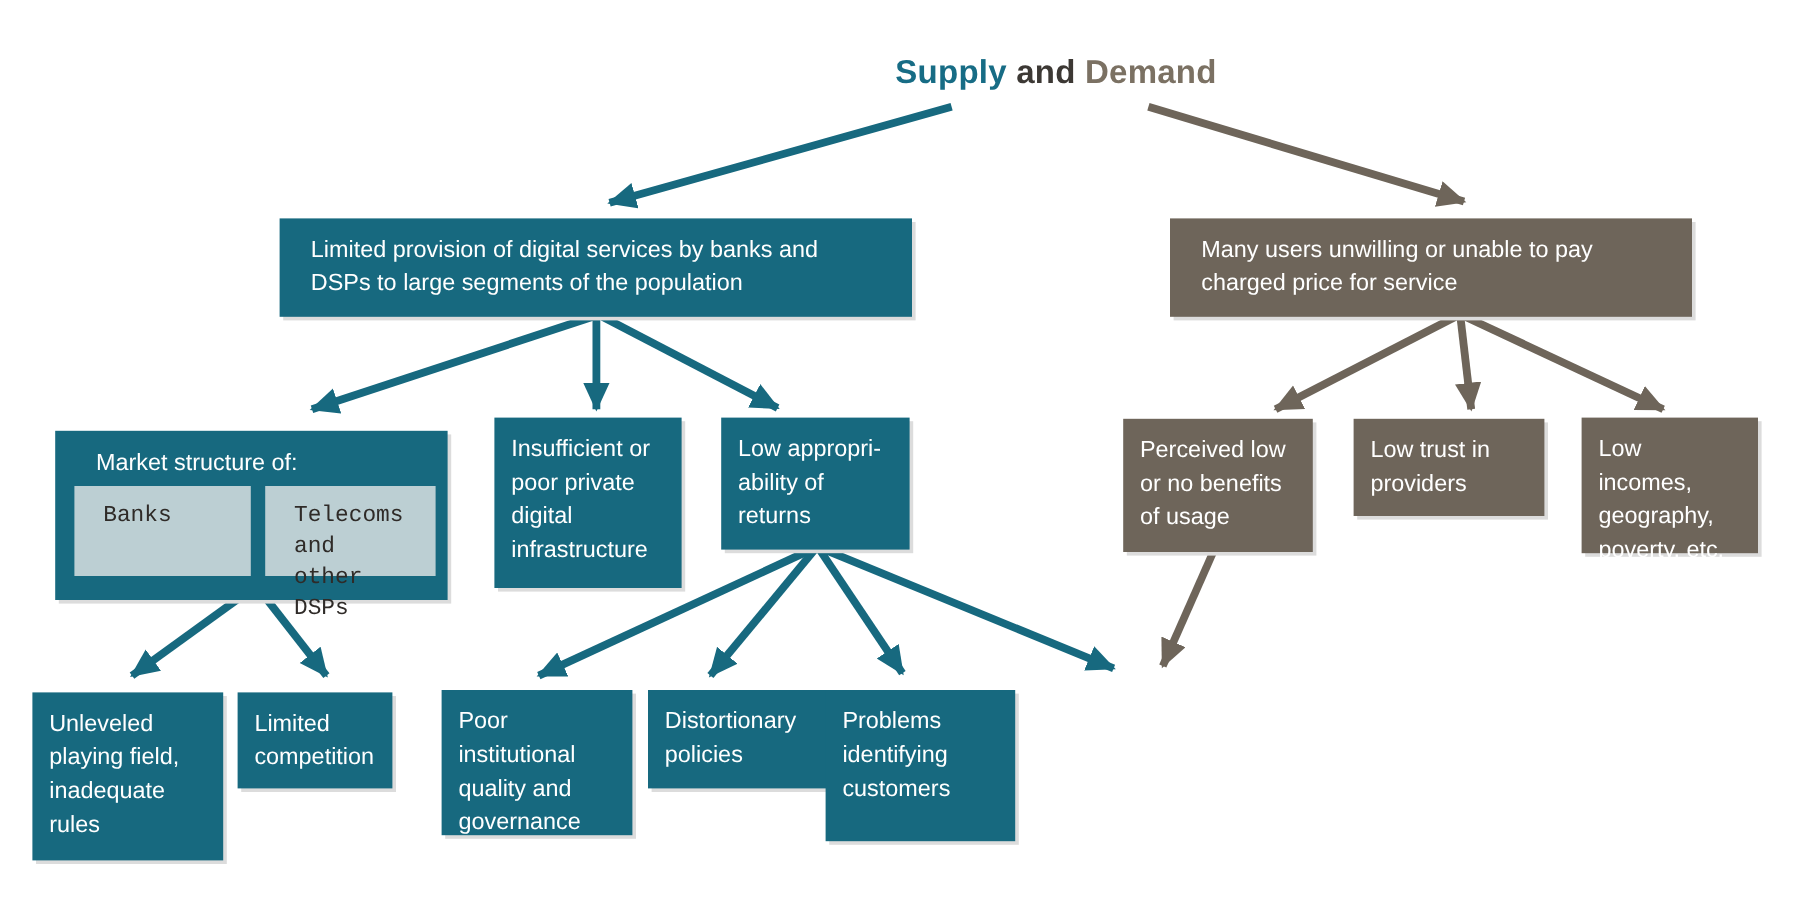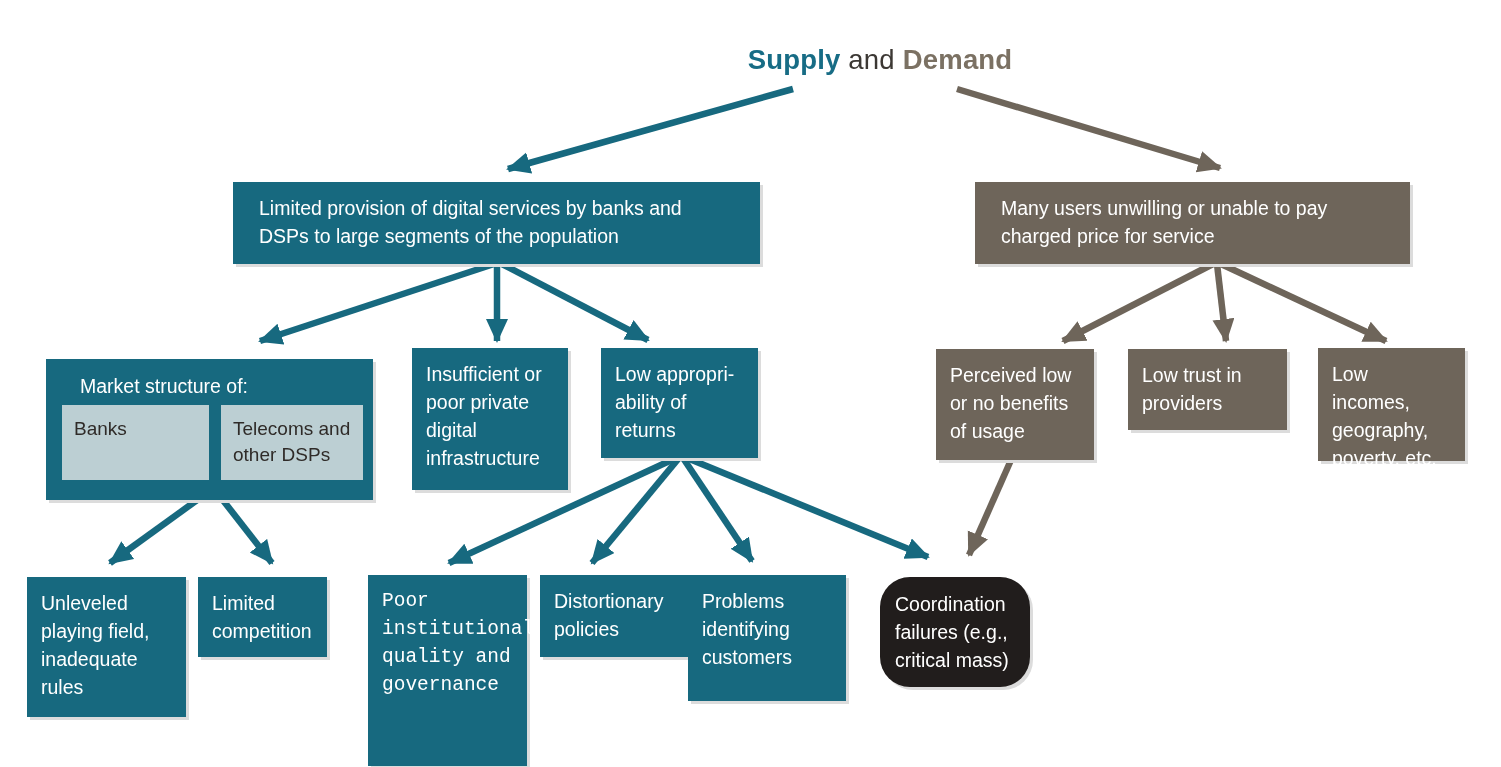--- a/index.html
+++ b/index.html
@@ -38,47 +38,47 @@
   .black-box{background:var(--dark-box);box-shadow:3px 3px 0 0 var(--shadow);border-radius:30px;}
 
   .root{padding:12px 26px;}
   .b-root-supply{left:233px;top:182px;width:527px;height:82px;}
   .b-root-demand{left:975px;top:182px;width:435px;height:82px;}
 
   .b-market{left:46px;top:349px;width:327px;height:141px;padding:13px 16px 13px 34px;margin-top:10px;}
   .sub-box{
     position:absolute;box-sizing:border-box;
     background:var(--light-box);color:var(--text-dark);
-    font-size:19px;line-height:26px;padding:11px 12px;
+    font-size:19px;line-height:26px;padding:11px 24px;font-family:Liberation Mono, monospace;
   }
   .sub-banks{left:16px;top:46px;width:147px;height:75px;}
   .sub-telecoms{left:175px;top:46px;width:142px;height:75px;}
 
   .b-infra{left:412px;top:348px;width:156px;height:142px;}
   .b-appr{left:601px;top:348px;width:157px;height:110px;}
   .b-perceived{left:936px;top:349px;width:158px;height:111px;}
   .b-trust{left:1128px;top:349px;width:159px;height:81px;}
   .b-incomes{left:1318px;top:348px;width:147px;height:113px;}
 
   .b-unleveled{left:27px;top:577px;width:159px;height:140px;}
   .b-competition{left:198px;top:577px;width:129px;height:80px;}
-  .b-institutional{left:368px;top:575px;width:159px;height:191px;font-family:Liberation Mono, monospace;}
+  .b-institutional{left:368px;top:575px;width:159px;height:121px;}
   .b-distortionary{left:540px;top:575px;width:158px;height:82px;}
   .b-identifying{left:688px;top:575px;width:158px;height:126px;}
   .b-coordination{left:880px;top:577px;width:150px;height:110px;padding:13px 15px;}
 
   .title{
     position:absolute;z-index:2;
     left:600px;top:44px;width:560px;
     text-align:center;
     font-size:27.5px;font-weight:bold;
     letter-spacing:0.2px;
   }
   .title .supply{color:var(--title-supply);}
-  .title .and{color:var(--title-and);font-weight:normal;}
+  .title .and{color:var(--title-and);font-weight:bold;}
   .title .demand{color:var(--title-demand);}
 </style>
 </head>
 <body>
 
 <div class="canvas">
 
   <svg class="arrow-layer" viewBox="0 0 1501 767" xmlns="http://www.w3.org/2000/svg">
     <defs>
       <marker id="head-teal" markerUnits="userSpaceOnUse" markerWidth="26" markerHeight="24" refX="22" refY="11" orient="auto">
@@ -137,15 +137,14 @@
   <div class="node teal-box b-unleveled">Unleveled playing field, inadequate rules</div>
 
   <div class="node teal-box b-competition">Limited competition</div>
 
   <div class="node teal-box b-institutional">Poor institutional quality and governance</div>
 
   <div class="node teal-box b-distortionary">Distortionary policies</div>
 
   <div class="node teal-box b-identifying">Problems identifying customers</div>
 
-  <div class="node black-box b-coordination">Coordination failures (e.g., critical mass)</div>
 
 </div>
 
 </body></html>

